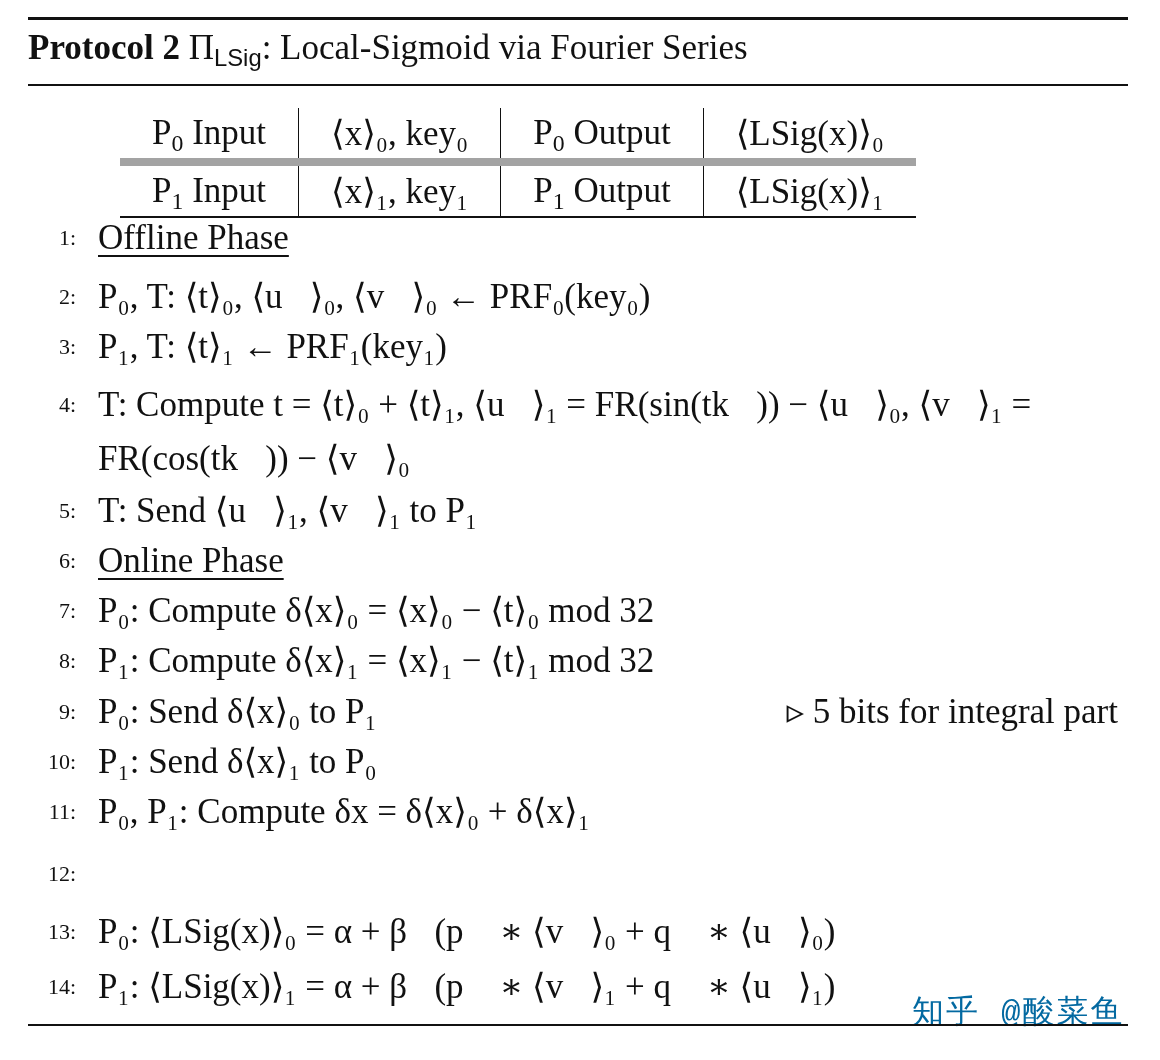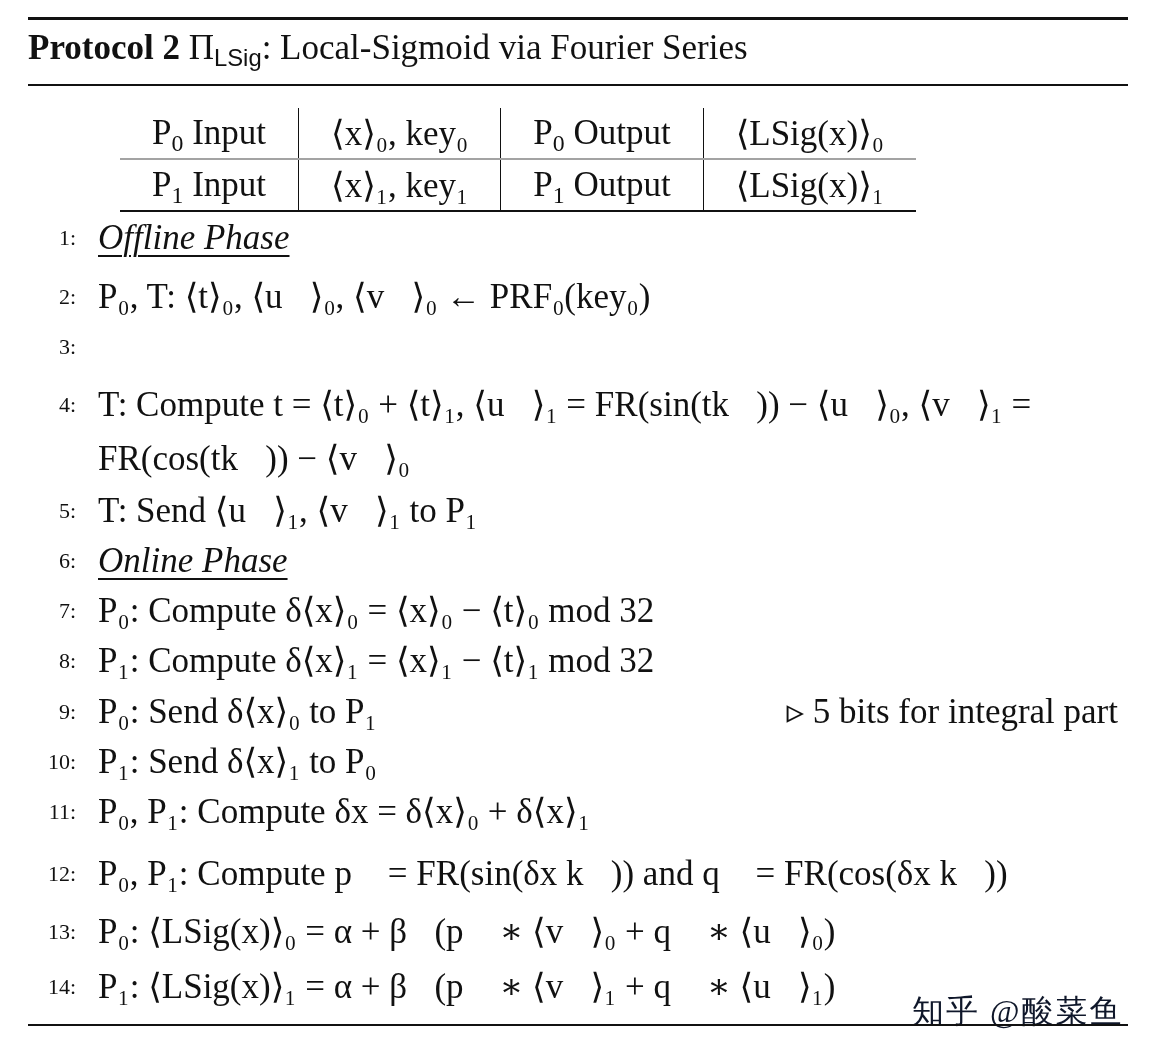--- a/index.html
+++ b/index.html
@@ -6,30 +6,30 @@
   body { width: 1160px; height: 1060px; position: relative; overflow: hidden;
          font-family: "Liberation Serif", "DejaVu Serif", serif; color: #111; }
   .rule { position: absolute; left: 28px; width: 1100px; background: #111; }
   .rule.thick { height: 3px; }
   .rule.thin { height: 2px; }
   .title { position: absolute; left: 28px; top: 26px; font-size: 35px; line-height: 44px; white-space: nowrap; }
   .title b { font-weight: bold; }
   sub { font-size: 0.68em; vertical-align: -0.28em; line-height: 0; }
   .io { position: absolute; left: 120px; top: 108px; border-collapse: collapse; font-size: 35px; }
   .io td { padding: 0 32px; height: 50px; white-space: nowrap; text-align: center; }
-  .io tr + tr td { border-top: 2px solid #a3a3a3; }
+  .io tr + tr td { border-top: 8px solid #a3a3a3; }
   .io tr:last-child td { border-bottom: 2px solid #111; }
   .io td + td { border-left: 1.5px solid #111; text-align: center; }
   .lines { position: absolute; left: 0; top: 0; width: 1160px; }
   .line { position: absolute; left: 0; width: 1160px; height: 50px; font-size: 35px; line-height: 50px; white-space: nowrap; }
   .ln { position: absolute; right: 1084px; font-size: 22px; text-align: right; }
   .tx { position: absolute; left: 98px; }
-  .phase { font-style: italic; text-decoration: underline; text-decoration-thickness: 2px; text-underline-offset: 6px; }
+  .phase { text-decoration: underline; text-decoration-thickness: 2px; text-underline-offset: 6px; }
   .comment { position: absolute; right: 42px; }
-  .watermark { position: absolute; left: 912px; top: 990px; font-family: Liberation Serif, serif; font-size: 32px; color: #0f172a; letter-spacing: 2px; white-space: nowrap; }
+  .watermark { position: absolute; left: 912px; top: 990px; font-family: Liberation Mono, monospace; font-size: 32px; color: #0369a1; letter-spacing: 2px; white-space: nowrap; }
 </style>
 </head>
 <body>
 
 <div class="rule thick" style="top:17px;"></div>
 
 <div class="title">
   <b>Protocol 2</b>
   <span><span>Π</span><sub style="font-family:'Liberation Sans',sans-serif;">LSig</sub></span><span>: Local-Sigmoid via Fourier Series</span>
 </div>
@@ -57,20 +57,21 @@
   <div class="line" style="top:213px;">
     <span class="ln">1:</span>
     <span class="tx phase">Offline Phase</span>
   </div>
   <div class="line" style="top:272px;">
     <span class="ln">2:</span>
     <span class="tx">P₀, T: ⟨t⟩₀, ⟨u⃗⟩₀, ⟨v⃗⟩₀ ← PRF₀(key₀)</span>
   </div>
   <div class="line" style="top:322px;">
     <span class="ln">3:</span>
+    <span class="tx">P₁, T: ⟨t⟩₁ ← PRF₁(key₁)</span>
   </div>
   <div class="line" style="top:380px;">
     <span class="ln">4:</span>
     <span class="tx">T: Compute t = ⟨t⟩₀ + ⟨t⟩₁, ⟨u⃗⟩₁ = FR(sin(tk⃗)) − ⟨u⃗⟩₀, ⟨v⃗⟩₁ =</span>
   </div>
   <div class="line" style="top:434px;">
     <span class="tx">FR(cos(tk⃗)) − ⟨v⃗⟩₀</span>
   </div>
   <div class="line" style="top:486px;">
     <span class="ln">5:</span>
@@ -96,21 +97,20 @@
   <div class="line" style="top:737px;">
     <span class="ln">10:</span>
     <span class="tx">P₁: Send δ⟨x⟩₁ to P₀</span>
   </div>
   <div class="line" style="top:787px;">
     <span class="ln">11:</span>
     <span class="tx">P₀, P₁: Compute δx = δ⟨x⟩₀ + δ⟨x⟩₁</span>
   </div>
   <div class="line" style="top:849px;">
     <span class="ln">12:</span>
-    <span class="tx">P₀, P₁: Compute p⃗ = FR(sin(δx k⃗)) and q⃗ = FR(cos(δx k⃗))</span>
   </div>
   <div class="line" style="top:907px;">
     <span class="ln">13:</span>
     <span class="tx">P₀: ⟨LSig(x)⟩₀ = α + β⃗(p⃗ ∗ ⟨v⃗⟩₀ + q⃗ ∗ ⟨u⃗⟩₀)</span>
   </div>
   <div class="line" style="top:962px;">
     <span class="ln">14:</span>
     <span class="tx">P₁: ⟨LSig(x)⟩₁ = α + β⃗(p⃗ ∗ ⟨v⃗⟩₁ + q⃗ ∗ ⟨u⃗⟩₁)</span>
   </div>
 </div>

